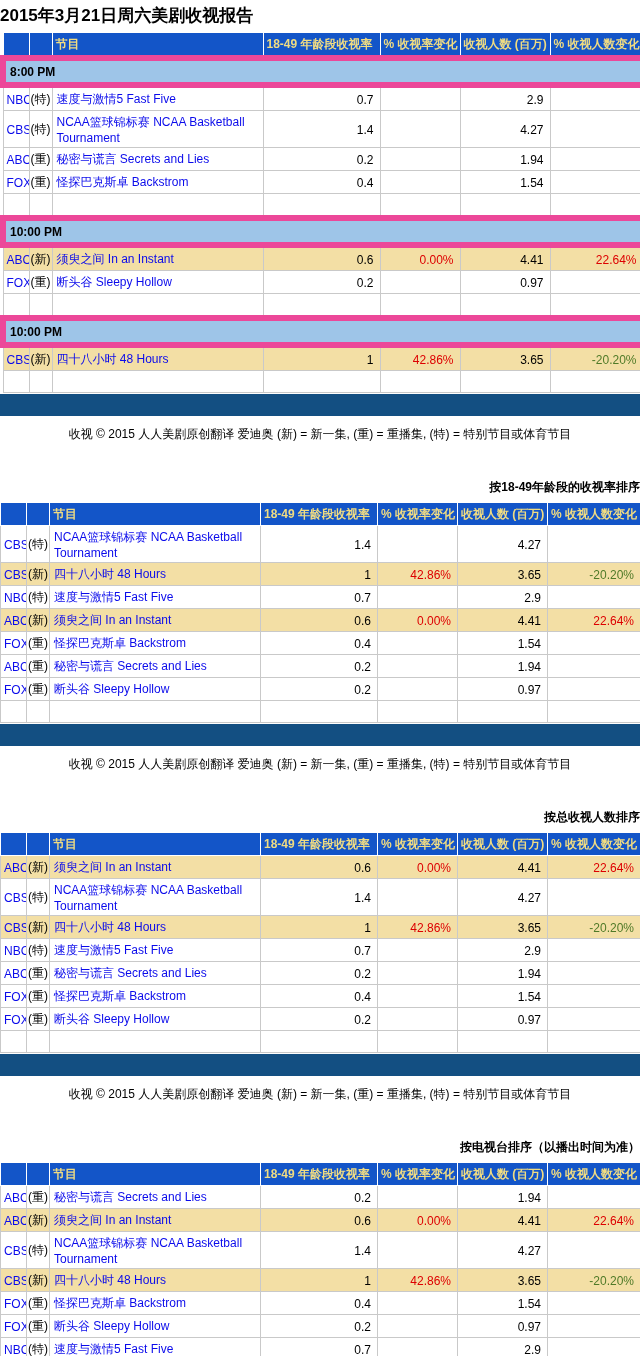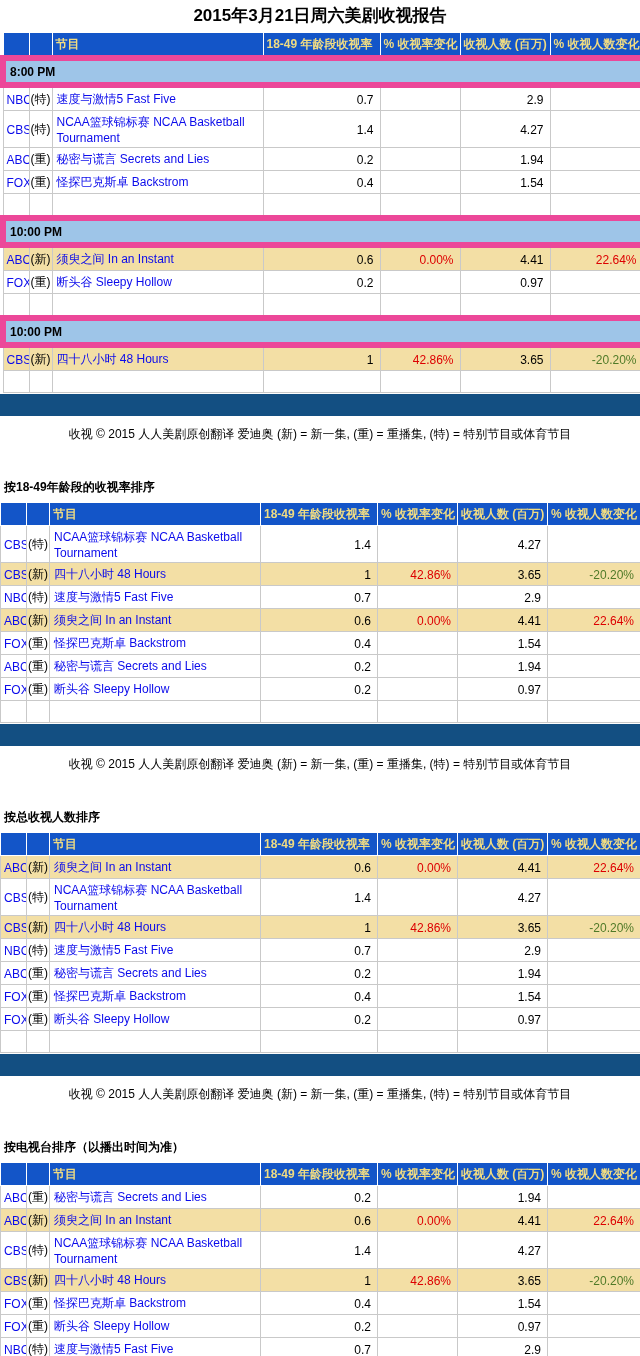--- a/index.html
+++ b/index.html
@@ -5,21 +5,21 @@
   html,body { margin:0; padding:0; background:#fff; }
   body {
     width:640px;
     font-family:"Liberation Sans","DejaVu Sans",sans-serif;
     font-size:12px;
     color:#000;
   }
   .page-title {
     font-size:17px;
     font-weight:bold;
-    text-align:center;
+    text-align:left;
     padding:4px 0 5px 0;
     border-radius:12px;
   }
   table {
     border-collapse:collapse;
     table-layout:fixed;
     width:640px;
   }
   th {
     background:var(--header-bg);
@@ -57,21 +57,21 @@
     height:22px;
     background:var(--band-bg);
     margin-top:1px;
   }
   .note {
     text-align:center;
     padding:10px 0 24px 0;
     color:#000;
   }
   .section-title {
-    text-align:left;
+    text-align:right;
     font-weight:bold;
     padding:12px 0 6px 4px;
   }
 </style>
 </head>
 <body>
 
 <div class="page-title">2015年3月21日周六美剧收视报告</div>
 
 <div class="section">

